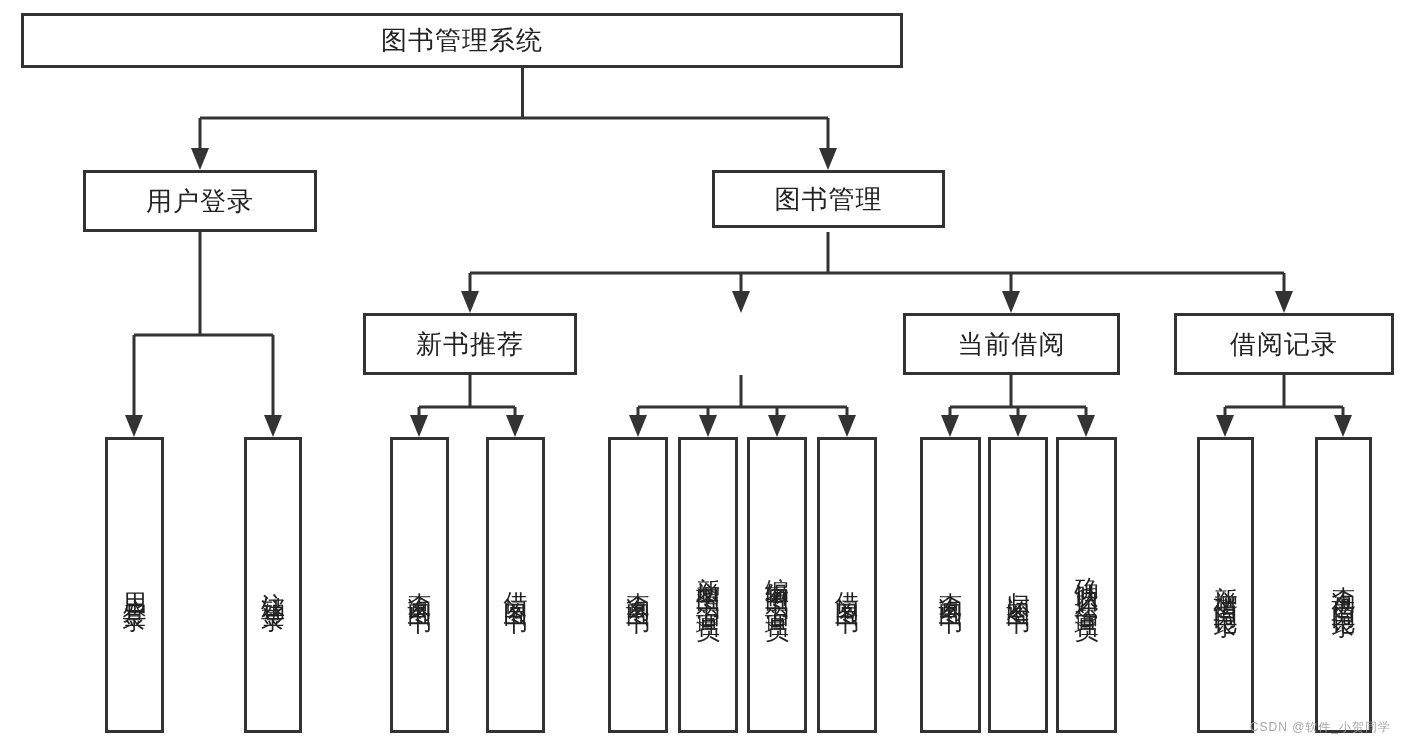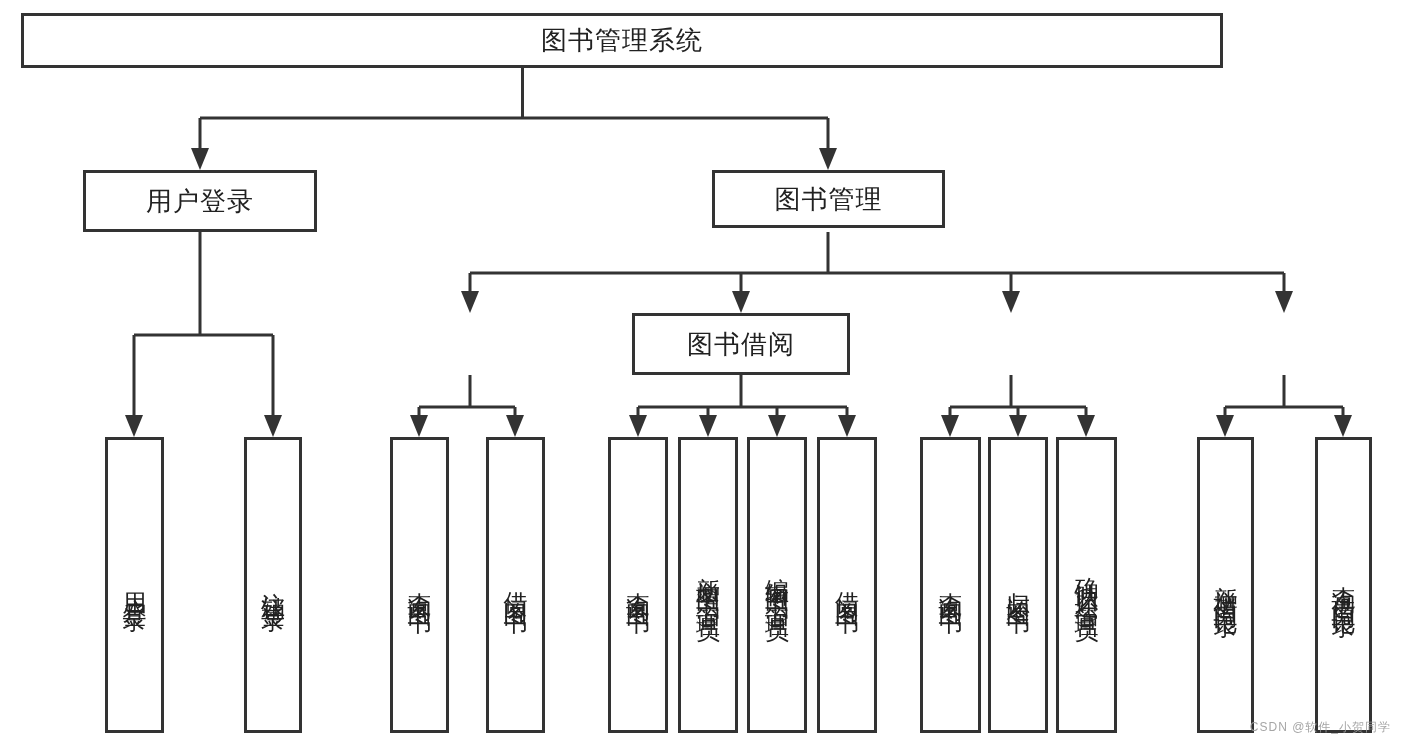--- a/index.html
+++ b/index.html
@@ -63,33 +63,39 @@
     <path d="M1011 375 V407 M950 407 H1086 M950 407 V419 M1018 407 V419 M1086 407 V419"></path>
     <polygon points="941,415 959,415 950,437"></polygon>
     <polygon points="1009,415 1027,415 1018,437"></polygon>
     <polygon points="1077,415 1095,415 1086,437"></polygon>
 
     <path d="M1284 375 V407 M1225 407 H1343 M1225 407 V419 M1343 407 V419"></path>
     <polygon points="1216,415 1234,415 1225,437"></polygon>
     <polygon points="1334,415 1352,415 1343,437"></polygon>
   </svg>
 
-  <div class="node h" style="left:21px;top:13px;width:1202px;height:55px">
+  <div class="node h" style="left:21px;top:13px;width:882px;height:55px">
     <span>图书管理系统</span>
   </div>
 
   <div class="node h" style="left:83px;top:170px;width:234px;height:62px">
     <span>用户登录</span>
   </div>
   <div class="node h" style="left:712px;top:170px;width:233px;height:58px">
     <span>图书管理</span>
   </div>
 
-  <div class="node h" style="left:632px;top:313px;width:218px;height:62px">
-    <span>图书借阅</span>
+  <div class="node h" style="left:363px;top:313px;width:214px;height:62px">
+    <span>新书推荐</span>
+  </div>
+  <div class="node h" style="left:903px;top:313px;width:217px;height:62px">
+    <span>当前借阅</span>
+  </div>
+  <div class="node h" style="left:1174px;top:313px;width:220px;height:62px">
+    <span>借阅记录</span>
   </div>
 
   <div class="node v" style="left:105px;top:437px;width:59px;height:296px">
     <span>用户登录</span>
   </div>
   <div class="node v" style="left:244px;top:437px;width:58px;height:296px">
     <span>注销登录</span>
   </div>
 
   <div class="node v" style="left:390px;top:437px;width:59px;height:296px">

